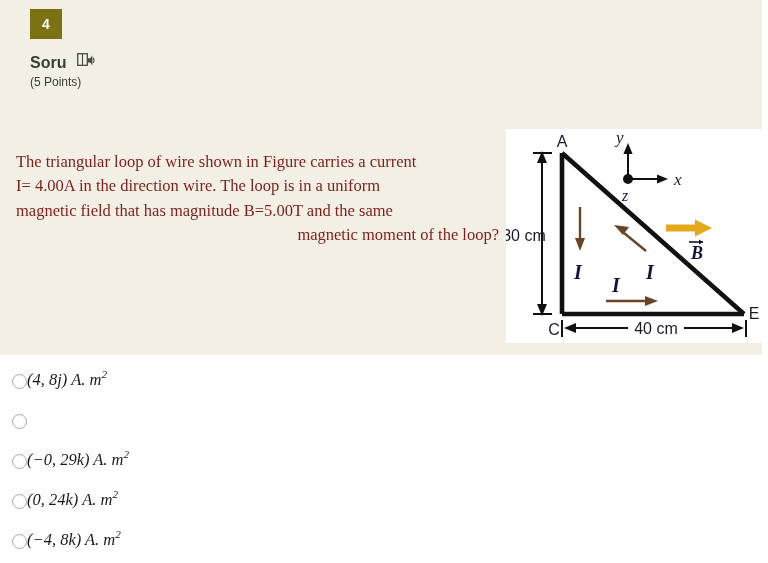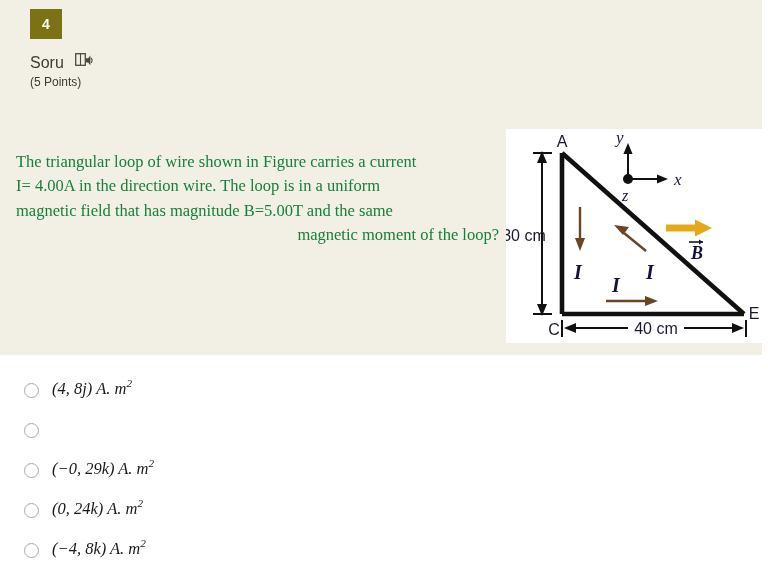--- a/index.html
+++ b/index.html
@@ -24,52 +24,52 @@
     color: #ffffff;
     font-size: 14px; font-weight: 600;
     display: flex; align-items: center; justify-content: center;
     letter-spacing: .3px;
   }
   .soru-line {
     position: absolute; left: 30px; top: 53px;
     display: flex; align-items: center; gap: 11px;
     color: #3c3c32; font-size: 16px;
   }
-  .soru-label { line-height: 1; }
+  .soru-label { line-height: 1; font-weight: bold; }
   .reader-icon { display: block; }
   .points {
     position: absolute; left: 30px; top: 75px;
     color: #3c3c32; font-size: 12px;
   }
 
   
   .qtext {
     position: absolute; left: 16px; top: 150px; width: 483px;
     font-family: "Liberation Serif", serif;
     font-size: 16.5px; line-height: 1.47;
-    color: #15803d;
+    color: #7f1d1d;
     text-align: justify;
     text-justify: inter-word;
   }
   .qtext .lastline { text-align: right; }
 
   
   .figbox {
     position: absolute; left: 506px; top: 129px;
     width: 256px; height: 214px;
     background: #ffffff;
     overflow: hidden;
   }
   .figbox svg { display:block; }
 
   
   .options { position: absolute; left: 0; top: 358px; width: 768px; }
   .opt {
-    display: flex; align-items: flex-end; gap: 13px;
-    height: 40px; padding-left: 24px;
+    display: flex; align-items: center; 
+    height: 40px; padding-left: 12px;
   }
   .radio {
     width: 15px; height: 15px; margin-top: 6px;
     border: 1.4px solid #a9a9a9; border-radius: 50%;
     background: #ffffff; flex: 0 0 auto;
   }
   .opt-text {
     font-family: "Liberation Serif", serif;
     font-size: 16.5px; color: #1a1a1a;
     font-style: italic; white-space: nowrap; margin-top: 1px;

